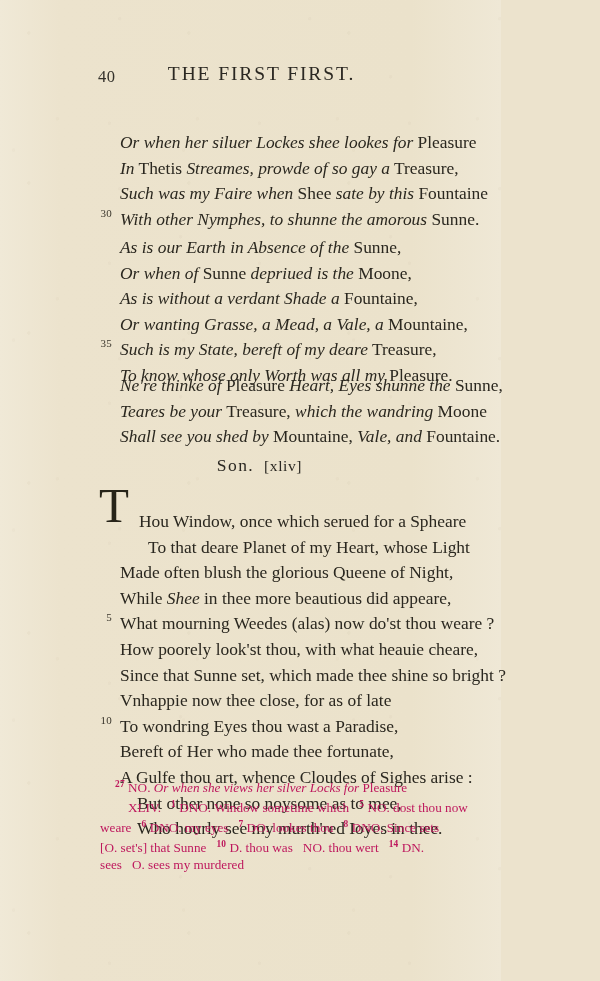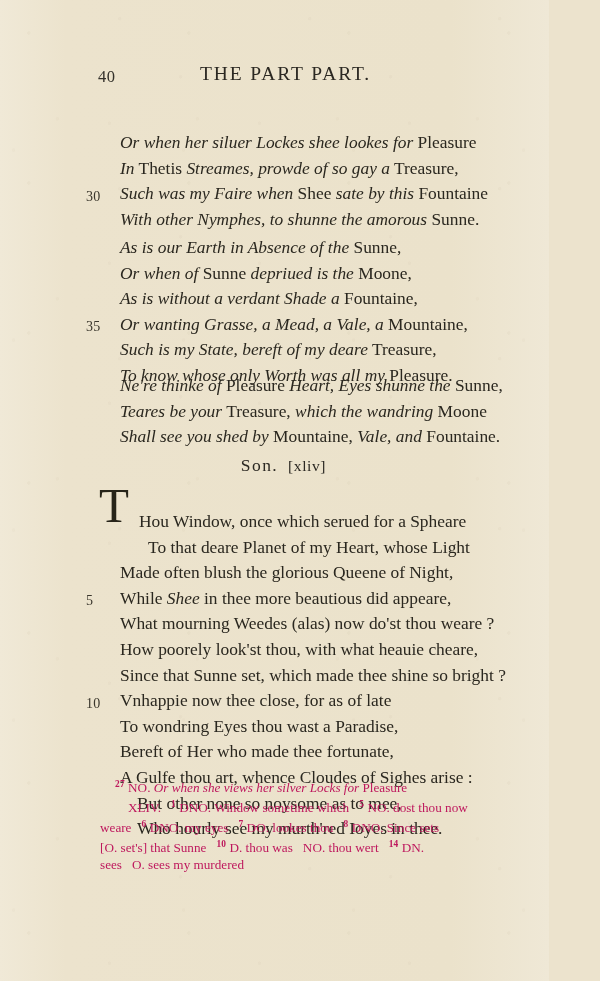--- a/index.html
+++ b/index.html
@@ -33,21 +33,20 @@
       radial-gradient(circle at 41% 66%, rgba(160,145,110,.045) 0 1.5px, transparent 2px),
       radial-gradient(circle at 86% 48%, rgba(160,145,110,.05) 0 1.5px, transparent 2px),
       radial-gradient(circle at 8% 79%, rgba(160,145,110,.045) 0 1.5px, transparent 2px),
       radial-gradient(circle at 73% 88%, rgba(160,145,110,.05) 0 1.5px, transparent 2px);
     background-size: 160px 150px, 190px 170px, 140px 180px, 210px 160px, 170px 190px, 150px 140px;
   }
   .page {
     position: relative;
     width: 501px;
     height: 981px;
-    padding-left: 48px;
   }
 
   
   .runhead {
     position: absolute;
     top: 63px;
     left: 0;
     right: 0;
     height: 26px;
   }
@@ -87,23 +86,24 @@
   }
   .vline .txt {
     position: absolute;
     left: 120px;
     top: 0;
     margin-top: 24px;
   }
   .lnum {
     position: absolute;
     width: 26px;
+    text-align: right;
     left: 86px;
-    top: 1px;
-    font-size: 14px;
+    top: 18px;
+    font-size: 11px;
     font-family: "Liberation Serif", serif;
     color: #3a362c;
     letter-spacing: .2px;
   }
   i.it { font-style: italic; }
   span.ro { font-style: normal; }
 
   
   .son-head {
     position: absolute;
@@ -165,21 +165,21 @@
 </style>
 </head>
 <body>
 
 <div class="page">
   <div class="paper"></div>
   <div class="grain"></div>
 
   <div class="runhead">
     <div class="folio">40</div>
-    <div class="runtitle">THE PART PART.</div>
+    <div class="runtitle">THE FIRST FIRST.</div>
   </div>
 
   <div class="verse-block" id="stanza-0" style="top:106px;">
       <div class="vline">
         <span class="lnum"></span>
         <span class="txt"><i class="it">Or when her siluer Lockes shee lookes for</i> <span class="ro">Pleasure</span></span>
       </div>
       <div class="vline">
         <span class="lnum"></span>
         <span class="txt"><i class="it">In</i> <span class="ro">Thetis</span> <i class="it">Streames, prowde of so gay a</i> <span class="ro">Treasure,</span></span>

